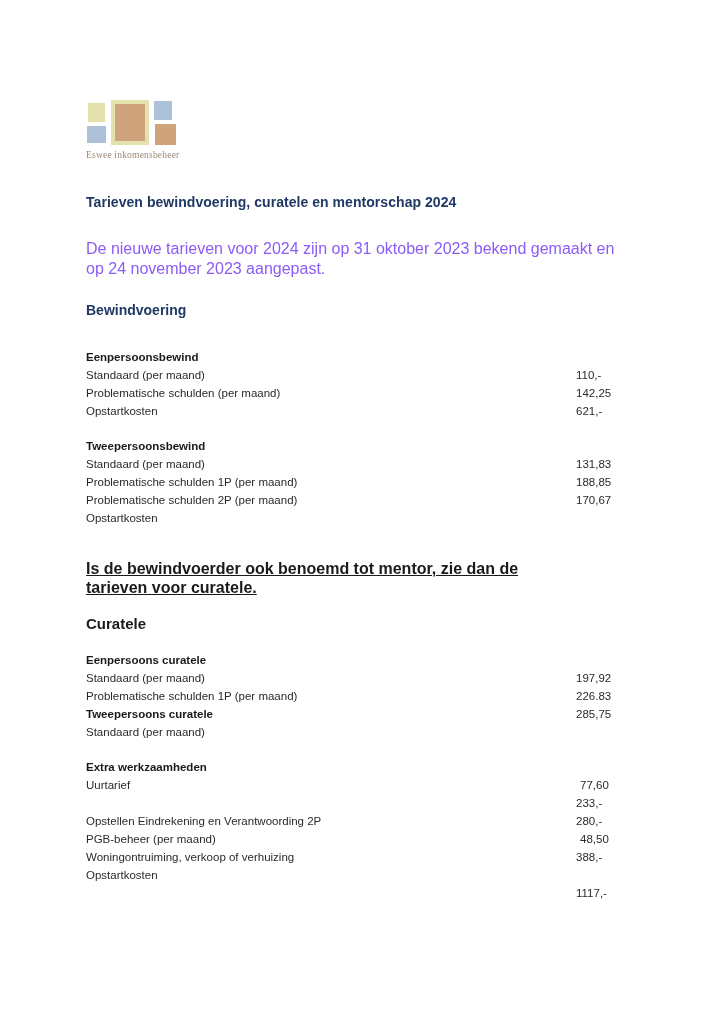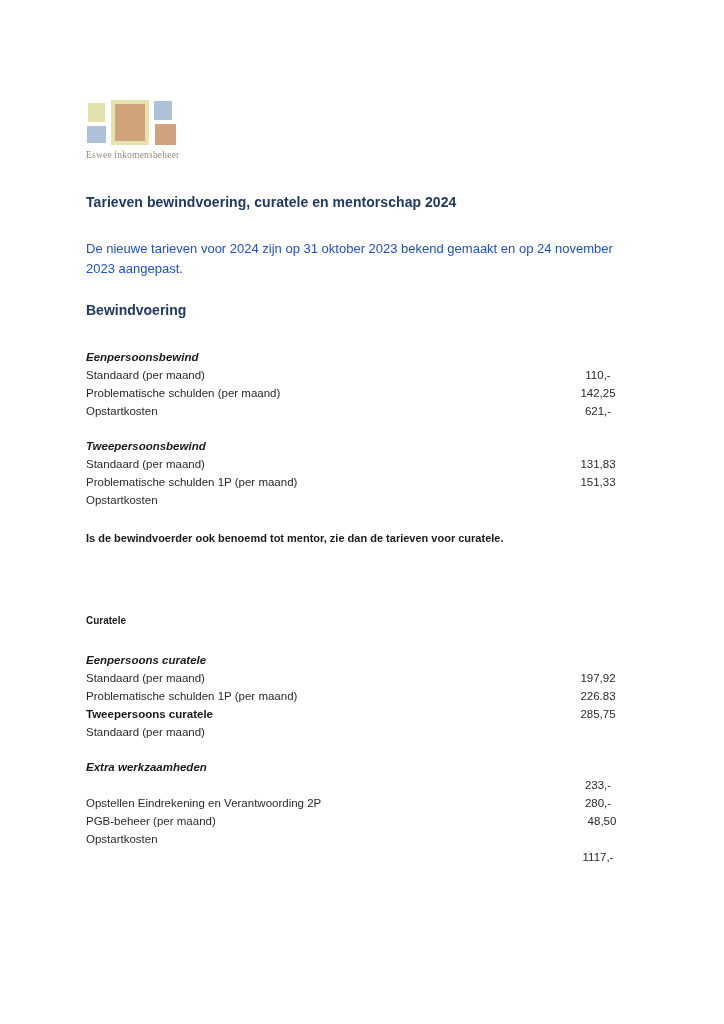--- a/index.html
+++ b/index.html
@@ -89,64 +89,64 @@
     font-weight: bold;
     color: #1f3864;
     letter-spacing: 0.05px;
     white-space: nowrap;
   }
   .intro {
     position: absolute;
     left: 86px;
     top: 239px;
     width: 548px;
-    font-size: 13px;
+    font-size: 16px;
     line-height: 20px;
-    color: #1d4ed8;
+    color: #8b5cf6;
   }
   .section-head-blue {
     position: absolute;
     left: 86px;
     top: 302px;
     font-size: 14px;
     font-weight: bold;
     color: #1f3864;
   }
   .section-head-black {
     position: absolute;
     left: 86px;
     top: 615px;
-    font-size: 10px;
+    font-size: 15px;
     font-weight: bold;
     color: #1a1a1a;
   }
   .callout {
     position: absolute;
     left: 86px;
-    top: 529px;
+    top: 560px;
     width: 460px;
-    font-size: 11px;
+    font-size: 16px;
     font-weight: bold;
     line-height: 18.5px;
     color: #1a1a1a;
+    text-decoration: underline;
   }
 
   
   .group {
     position: absolute;
     left: 86px;
     width: 534px;
   }
   .group-title {
     font-size: 11.5px;
     font-weight: bold;
     color: #1a1a1a;
     line-height: 18px;
     height: 18px;
-    font-style: italic;
   }
   .row {
     position: relative;
     height: 18px;
     line-height: 18px;
     font-size: 11.5px;
     color: #2a2a2a;
   }
   .row.bold .row-label {
     font-weight: bold;
@@ -156,21 +156,21 @@
     position: absolute;
     left: 0;
     top: 0;
     white-space: nowrap;
   }
   .row-value {
     position: absolute;
     left: 490px;
     top: 0;
     width: 44px;
-    text-align: center;
+    text-align: left;
     white-space: nowrap;
     color: #2a2a2a;
   }
   .row-value.shift {
     left: 494px;
   }
 
   
   #group-eenpersoonsbewind { top: 348px; }
   #group-tweepersoonsbewind { top: 437px; }
@@ -218,21 +218,25 @@
   </div>
 
   <div class="group" id="group-tweepersoonsbewind">
     <div class="group-title">Tweepersoonsbewind</div>
     <div class="row">
       <span class="row-label">Standaard (per maand)</span>
       <span class="row-value">131,83</span>
     </div>
     <div class="row">
       <span class="row-label">Problematische schulden 1P (per maand)</span>
-      <span class="row-value">151,33</span>
+      <span class="row-value">188,85</span>
+    </div>
+    <div class="row">
+      <span class="row-label">Problematische schulden 2P (per maand)</span>
+      <span class="row-value">170,67</span>
     </div>
     <div class="row">
       <span class="row-label">Opstartkosten</span>
       <span class="row-value"></span>
     </div>
   </div>
 
   <div class="callout">Is de bewindvoerder ook benoemd tot mentor, zie dan de tarieven voor curatele.</div>
 
   <div class="section-head-black">Curatele</div>
@@ -253,31 +257,39 @@
     </div>
     <div class="row">
       <span class="row-label">Standaard (per maand)</span>
       <span class="row-value"></span>
     </div>
   </div>
 
   <div class="group" id="group-extra-werkzaamheden">
     <div class="group-title">Extra werkzaamheden</div>
     <div class="row">
+      <span class="row-label">Uurtarief</span>
+      <span class="row-value shift">77,60</span>
+    </div>
+    <div class="row">
       <span class="row-value">233,-</span>
     </div>
     <div class="row">
       <span class="row-label">Opstellen Eindrekening en Verantwoording 2P</span>
       <span class="row-value">280,-</span>
     </div>
     <div class="row">
       <span class="row-label">PGB-beheer (per maand)</span>
       <span class="row-value shift">48,50</span>
     </div>
     <div class="row">
+      <span class="row-label">Woningontruiming, verkoop of verhuizing</span>
+      <span class="row-value">388,-</span>
+    </div>
+    <div class="row">
       <span class="row-label">Opstartkosten</span>
       <span class="row-value"></span>
     </div>
     <div class="row">
       <span class="row-label"></span>
       <span class="row-value">1117,-</span>
     </div>
   </div>
 
 </div>

